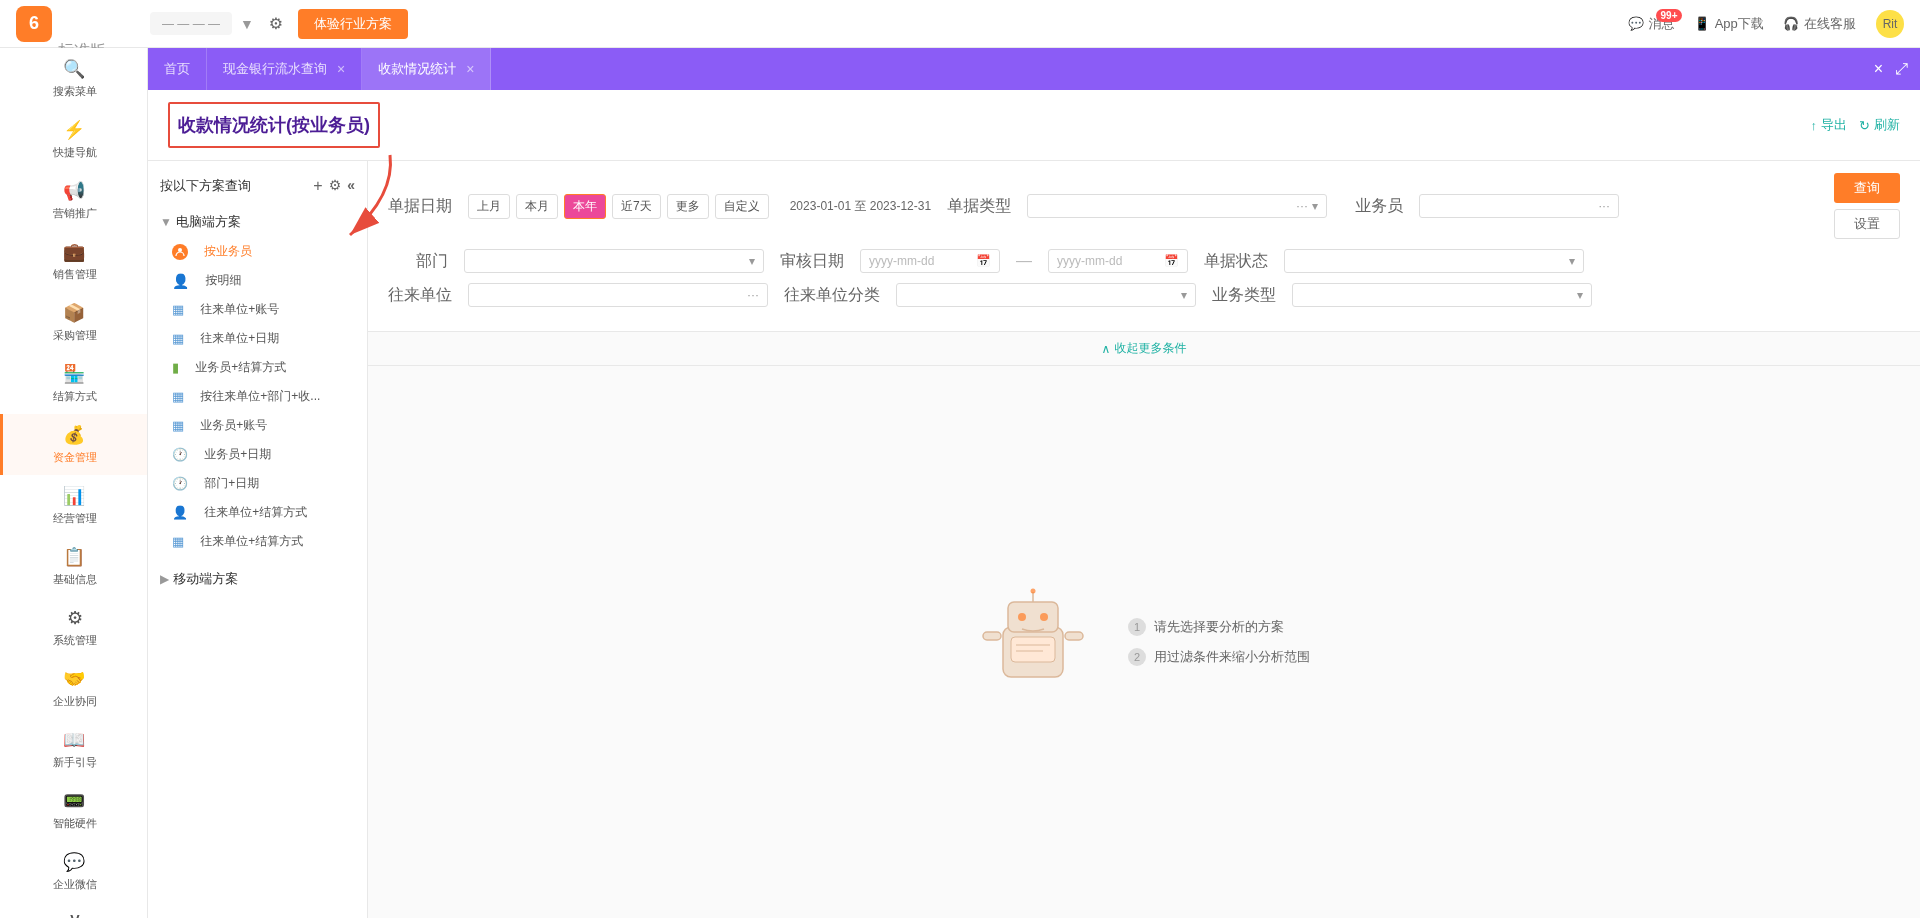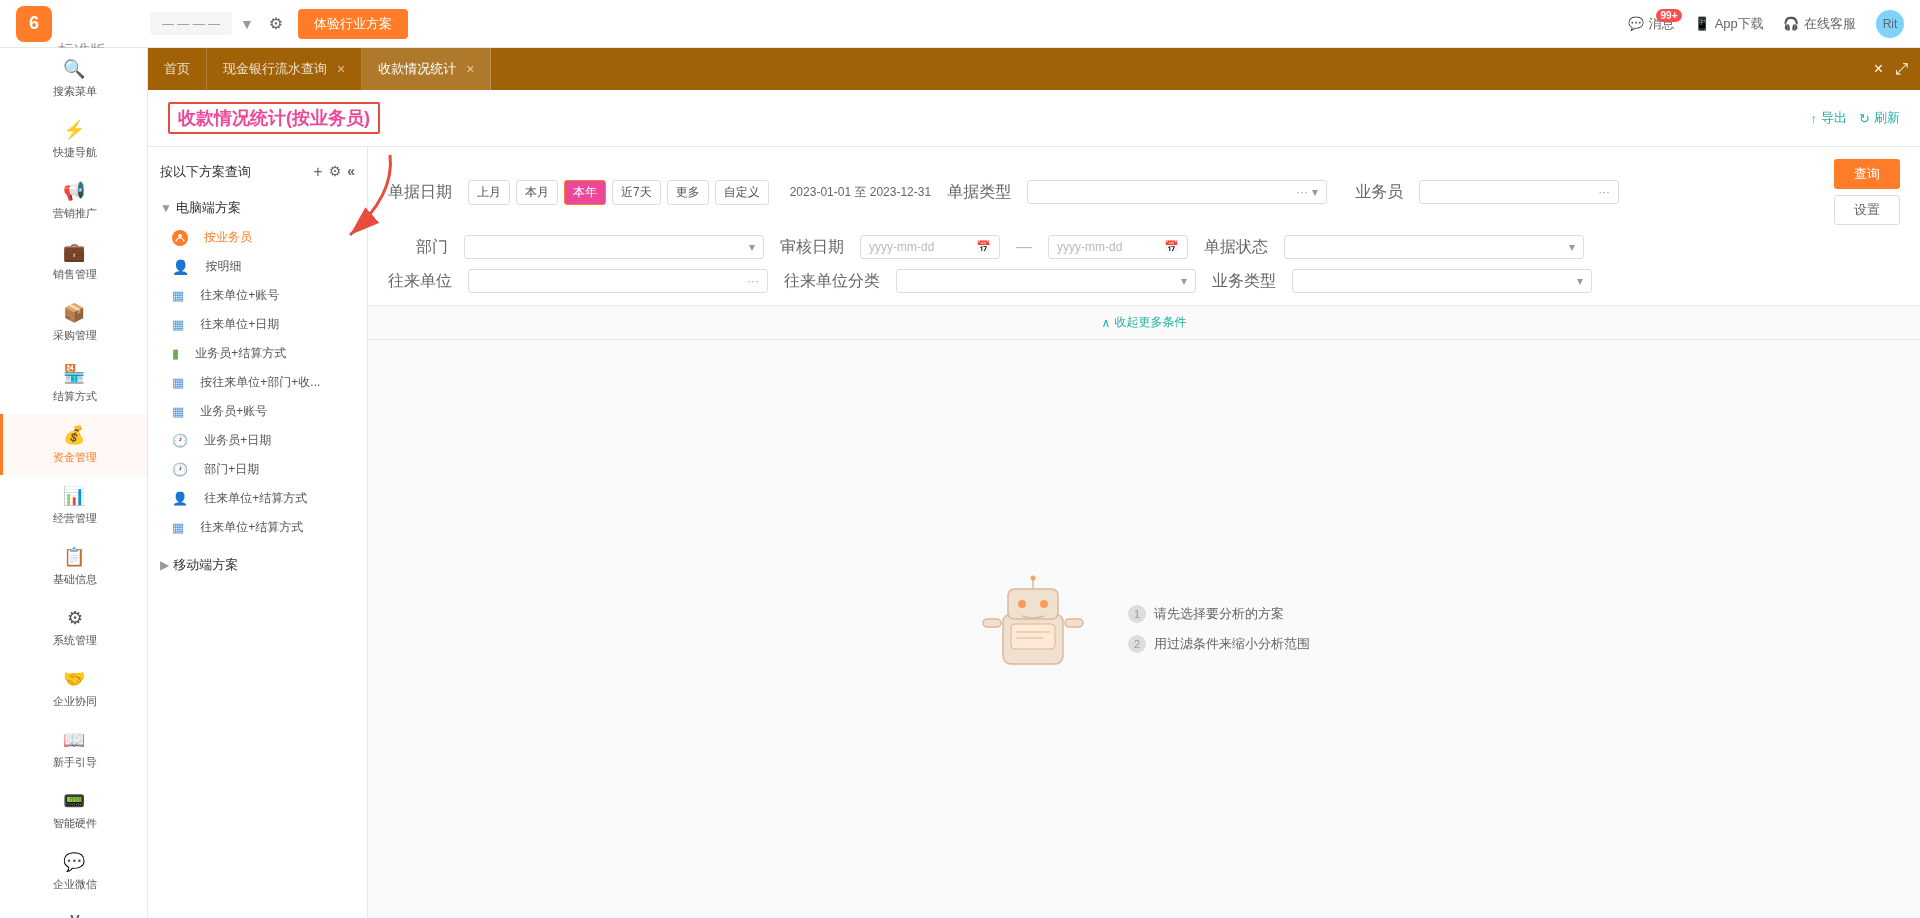--- a/index.html
+++ b/index.html
@@ -50,21 +50,21 @@
     }
     .sidebar-item.active { color: #ff7d28; border-left-color: #ff7d28; background: #fff8f4; }
     .sidebar-item-icon { font-size: 18px; }
 
     
     .content-area { flex: 1; display: flex; flex-direction: column; overflow: hidden; }
 
     
     .tab-bar {
       height: 42px;
-      background: #a16207;
+      background: #8b5cf6;
       display: flex;
       align-items: stretch;
       flex-shrink: 0;
     }
     .tab-item {
       display: flex;
       align-items: center;
       padding: 0 16px;
       color: rgba(255,255,255,0.8);
       font-size: 13px;
@@ -81,21 +81,21 @@
     
     .page-header {
       background: #fff;
       padding: 12px 20px;
       display: flex;
       align-items: center;
       justify-content: space-between;
       border-bottom: 1px solid #e8e8e8;
       flex-shrink: 0;
     }
-    .page-title { font-size: 18px; font-weight: 600; color: #ec4899; border: 2px solid #e74c3c; padding: 2px 8px; border-radius: 2px; }
+    .page-title { font-size: 18px; font-weight: 600; color: #4c1d95; border: 2px solid #e74c3c; padding: 9px 8px; border-radius: 2px; }
     .page-actions { display: flex; gap: 12px; }
     .btn-export { display: flex; align-items: center; gap: 4px; color: #20b2a4; font-size: 13px; cursor: pointer; }
     .btn-refresh { display: flex; align-items: center; gap: 4px; color: #20b2a4; font-size: 13px; cursor: pointer; }
 
     
     .main-content { display: flex; flex: 1; overflow: hidden; }
 
     
     .left-panel {
       width: 220px;
@@ -146,21 +146,21 @@
       padding: 12px 20px;
       border-bottom: 1px solid #e8e8e8;
       flex-shrink: 0;
     }
     .filter-row {
       display: flex;
       align-items: center;
       gap: 16px;
       margin-bottom: 10px;
     }
-    .filter-row:last-child { margin-bottom: 0; }
+    .filter-row:last-child { margin-bottom: 12px; }
     .filter-label { font-size: 16px; color: #666; min-width: 60px; text-align: right; }
     .filter-date-group {
       display: flex;
       align-items: center;
       gap: 6px;
     }
     .date-btn {
       padding: 3px 8px;
       border: 1px solid #ddd;
       border-radius: 3px;
@@ -294,21 +294,21 @@
     </div>
     <div class="topbar-right-item">
       <span>📱</span>
       <span>App下载</span>
     </div>
     <div class="topbar-right-item">
       <span>🎧</span>
       <span>在线客服</span>
     </div>
     <div class="topbar-right-item">
-      <div class="user-avatar" style="background:#7dd3fc;display:flex;align-items:center;justify-content:center;font-size:12px;color:#666;">
+      <div class="user-avatar" style="background:#fde047;display:flex;align-items:center;justify-content:center;font-size:12px;color:#666;">
         <span>Rit</span>
       </div>
     </div>
   </div>
 </div>
 
 <div class="main-layout">
 
   <div class="sidebar">
     <div class="sidebar-item">

